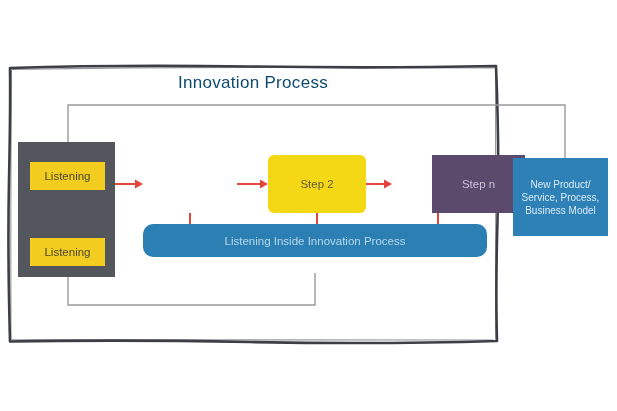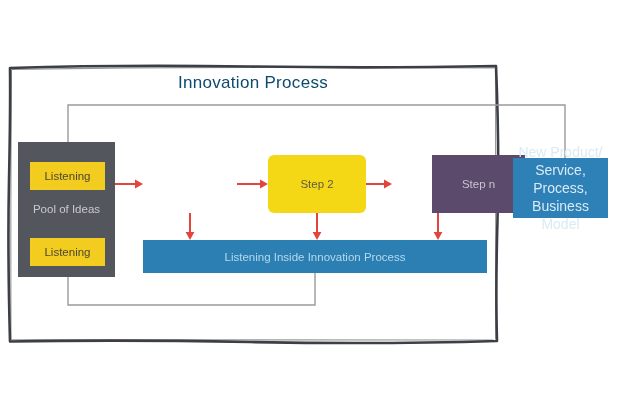--- a/index.html
+++ b/index.html
@@ -21,25 +21,25 @@
   .pool      { left: 18px;  top: 142px; width: 97px;  height: 135px; background: var(--pool_bg); }
   .listening { left: 30px;  top: 162px; width: 75px;  height: 28px;  background: var(--yellow);
                color: #4d4833; font-size: 11.5px; z-index: 3; }
   .listening.bottom { top: 238px; }
   .pool-label { left: 18px; top: 201px; width: 97px; height: 16px;
                 color: #c9cacd; font-size: 11.5px; z-index: 3; }
   .step  { top: 155px; height: 58px; font-size: 11.5px; }
   .step1 { left: 143px; width: 94px; background: var(--blue);   color: #b4d3e8; }
   .step2 { left: 268px; width: 98px; background: var(--step_yellow); color: #615a42; border-radius: 6px; }
   .stepn { left: 392px; width: 93px; background: var(--purple); color: #c9c1d2; margin-left: 40px; }
-  .outbox { left: 513px; top: 158px; width: 95px; height: 60px;
-            background: var(--output_blue); color: #d9eaf5; font-size: 14px;
+  .outbox { left: 513px; top: 158px; width: 95px; height: 78px;
+            background: var(--output_blue); color: #d9eaf5; font-size: 10px;
             line-height: 1.3; white-space: pre-line; }
-  .bar { left: 143px; top: 240px; width: 344px; height: 33px;
-         background: var(--bar_blue); color: #b6d8eb; font-size: 11.5px; }
+  .bar { left: 143px; top: 224px; width: 344px; height: 33px;
+         background: var(--bar_blue); color: #b6d8eb; font-size: 11.5px; border-radius: 10px; }
 </style>
 </head>
 <body>
 
 <div id="canvas">
 
   <svg id="wires" width="617" height="411" viewBox="0 0 617 411">
 
     <g fill="none" stroke="var(--frame)" stroke-linecap="round" stroke-linejoin="round">
       <path d="M 10,68 Q 120,64.5 250,66.5 T 496,66 Q 499.5,150 497.5,220 T 497,341
@@ -88,21 +88,20 @@
           <line x1="438" y1="213" x2="438" y2="233"></line>
           <polygon points="438,240 433.6,232 442.4,232" stroke="none"></polygon>
         </g>
     </g>
   </svg>
 
   <div class="title">Innovation Process</div>
 
   <div class="box pool"></div>
   <div class="box listening">Listening</div>
-  <div class="box pool-label">Pool of Ideas</div>
   <div class="box listening bottom">Listening</div>
 
   <div class="box step step2">Step 2</div>
   <div class="box step stepn">Step n</div>
 
   <div class="box outbox">New Product/
 Service, Process,
 Business Model</div>
 
   <div class="box bar">Listening Inside Innovation Process</div>

